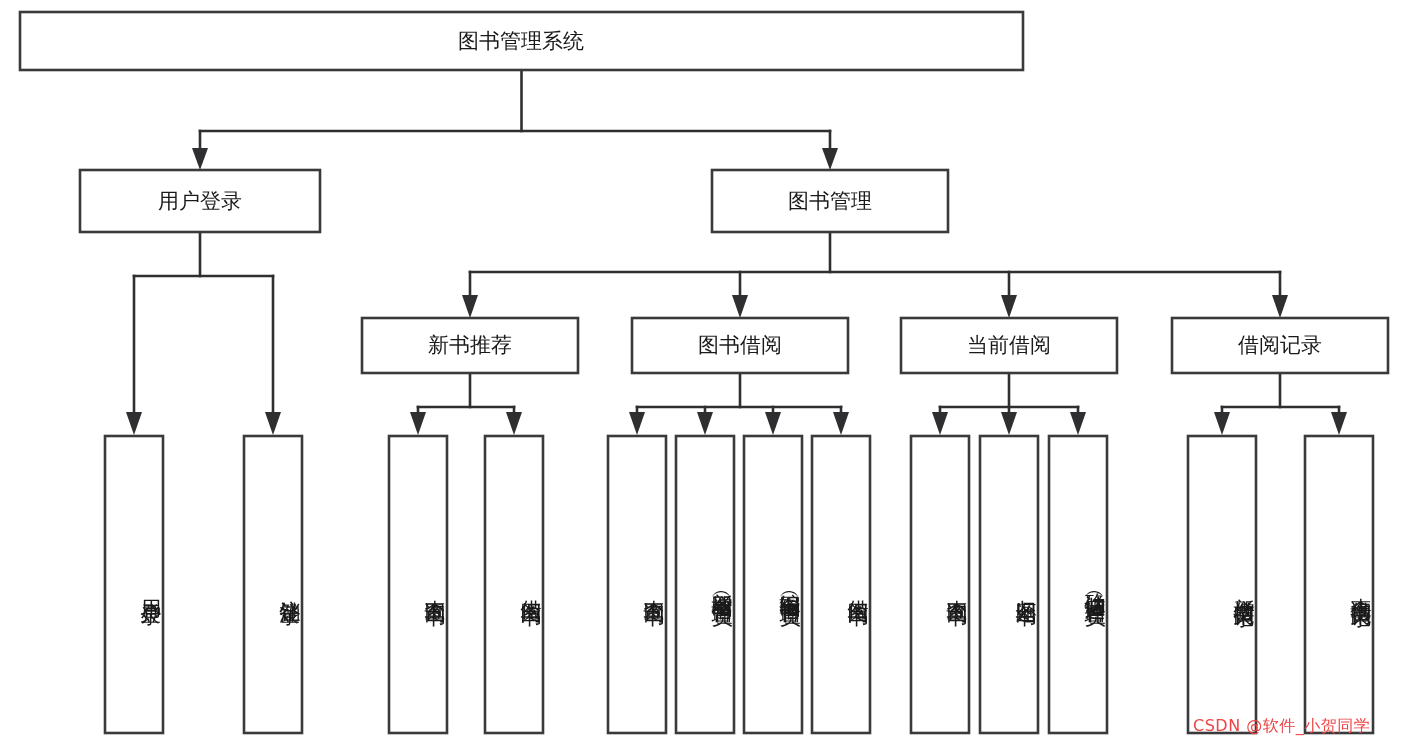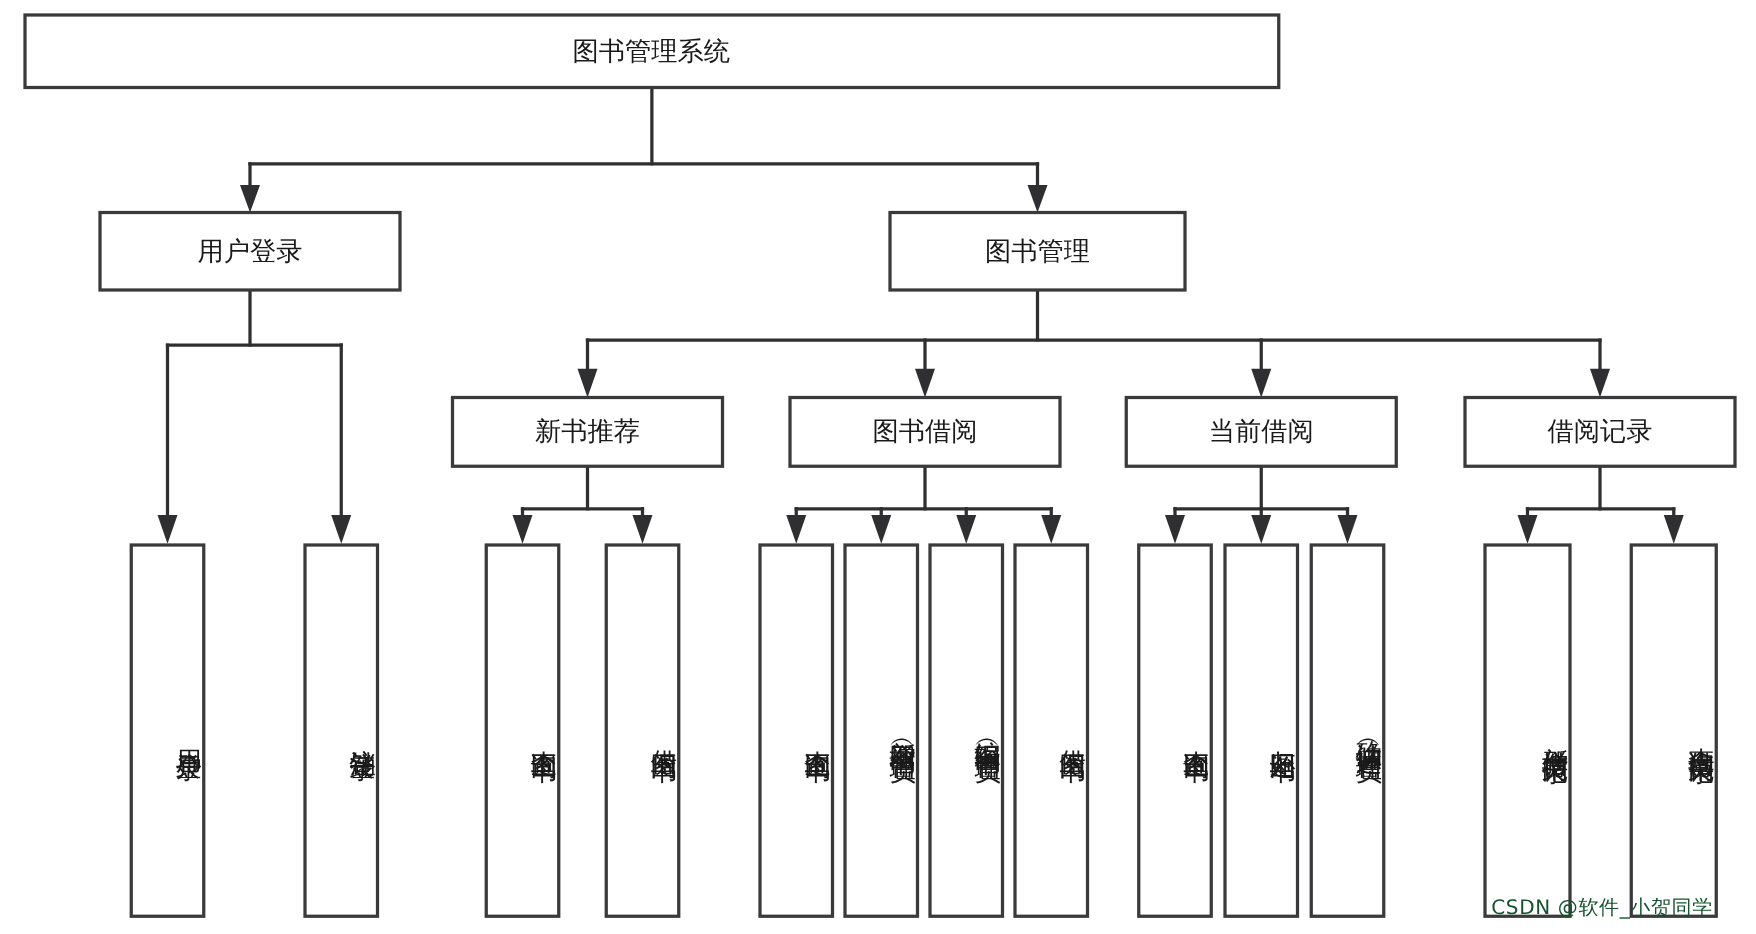--- a/index.html
+++ b/index.html
@@ -62,21 +62,21 @@
     color: #1a1a1a;
     letter-spacing: 2px;
     white-space: nowrap;
     pointer-events: none;
     user-select: none;
   }
   .watermark {
     position: absolute;
     font-family: "DejaVu Sans", "Liberation Sans", sans-serif;
     font-size: 16px;
-    color: #14532d;
+    color: #ef4444;
     white-space: nowrap;
     letter-spacing: 0.5px;
   }
 </style>
 </head>
 <body>
 
 <div id="diagram-root">
 
   <svg class="flow-svg" viewBox="0 0 1405 747">

